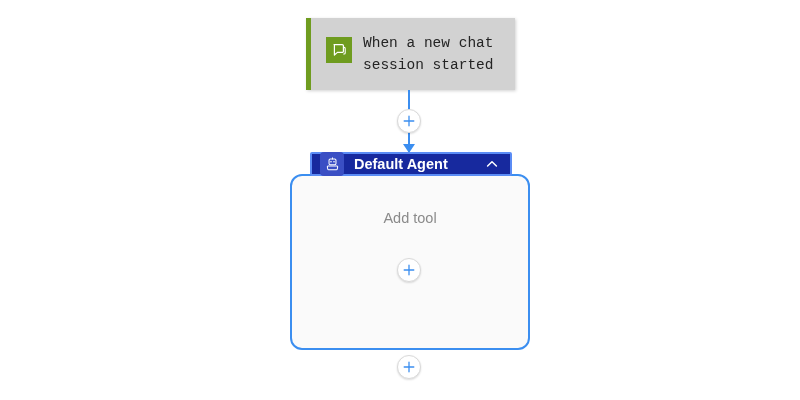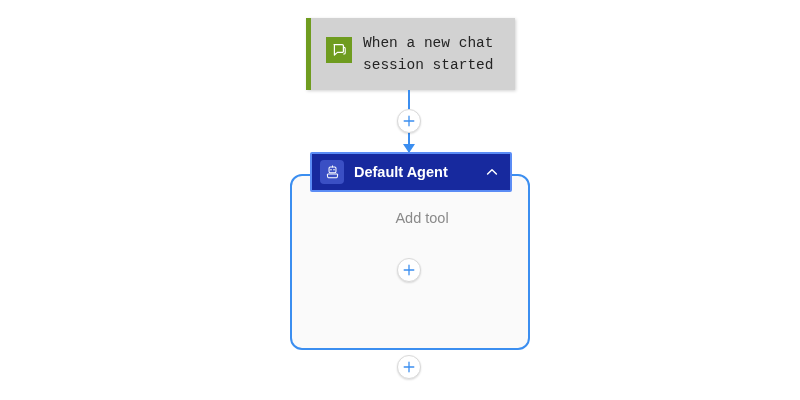--- a/index.html
+++ b/index.html
@@ -117,21 +117,21 @@
     border: 2px solid #3b8ef0;
     border-radius: 12px;
     box-sizing: border-box;
   }
 
   .agent-header {
     position: absolute;
     left: 310px;
     top: 152px;
     width: 202px;
-    height: 40px;
+    height: 24px;
     background: #17299e;
     border: 2px solid #5b8cf5;
     border-radius: 2px;
     box-sizing: border-box;
     display: flex;
     align-items: center;
     cursor: pointer;
   }
   .agent-icon {
     width: 24px;
@@ -166,21 +166,20 @@
   .agent-chevron svg { display: block; }
 
   .add-tool-label {
     position: absolute;
     left: 290px;
     top: 210px;
     width: 240px;
     text-align: center;
     font-size: 14.5px;
     color: #8a8a8a;
-    padding-left: 12px;
   }
 </style>
 </head>
 <body>
 
 <div id="canvas">
 
   <div class="trigger-node">
     <div class="trigger-accent"></div>
     <div class="trigger-icon">

